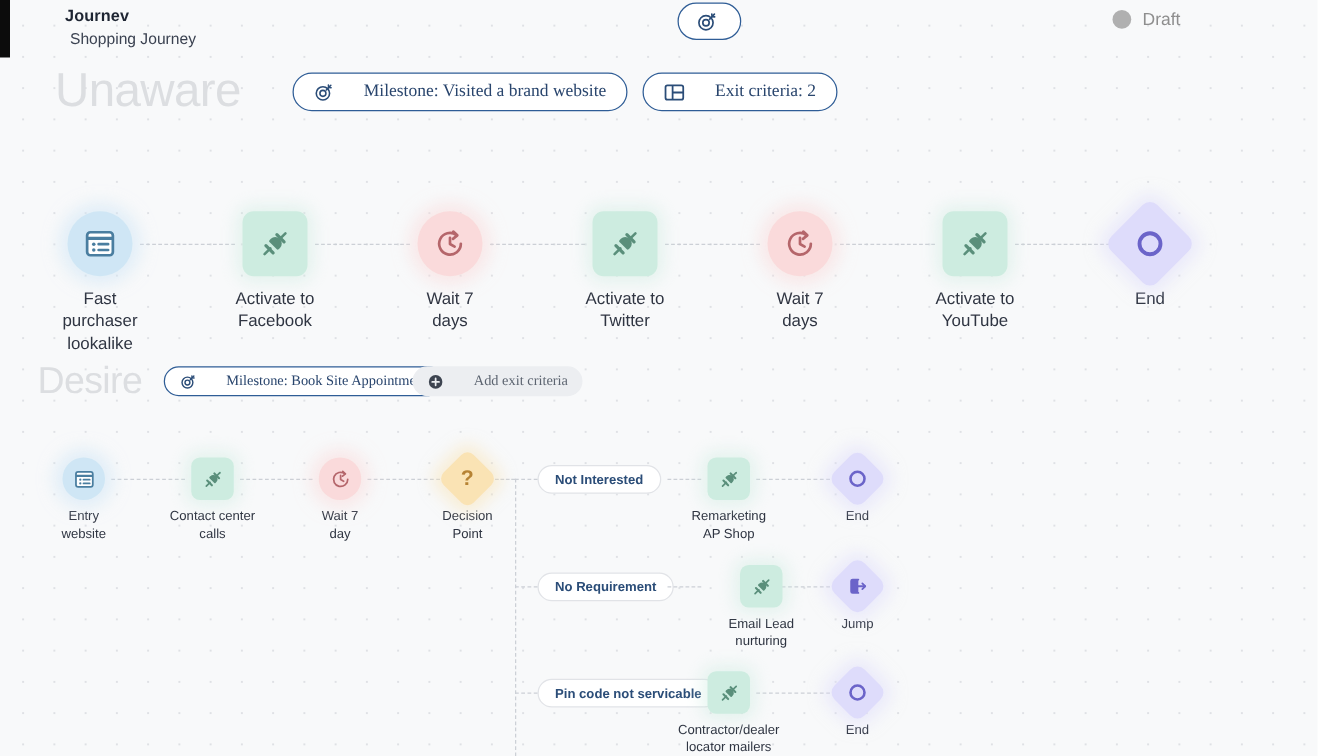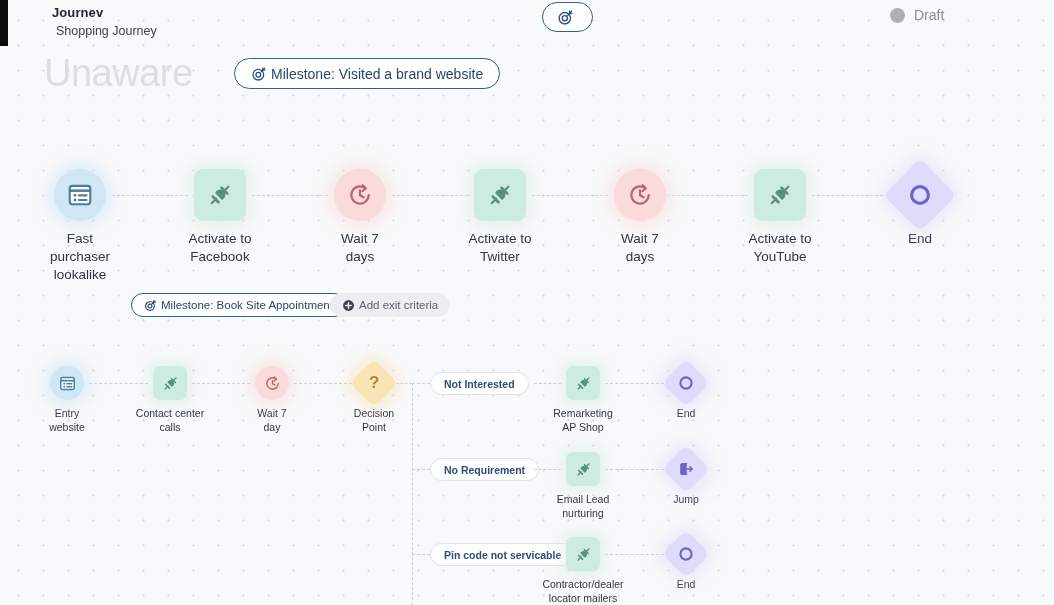--- a/index.html
+++ b/index.html
@@ -67,23 +67,24 @@
     font-size: 38px;
     color: #dcdee1;
     letter-spacing: -.5px;
     font-family: "Liberation Sans", sans-serif;
   }
   #stage-unaware { left: 44px; top: 52px; }
   #stage-desire  { left: 30px; top: 288px; font-size: 30px; }
 
   .pill {
     position: absolute;
-    display: flex; align-items: center; gap: 4px;
+    display: flex; align-items: center; gap: 24px;
     border-radius: 16px;
     white-space: nowrap;
+    font-family: Liberation Serif, serif;
   }
   .pill-outline {
     border: 1.3px solid #2f5d96;
     background: #fff;
     color: #29456d;
   }
   .pill-ghost {
     background: #eceef1;
     color: #5c6470;
     border: 1px solid #eceef1;
@@ -212,21 +213,32 @@
       <svg class="svg-ico" width="16" height="16" viewBox="0 0 24 24" fill="none" stroke="#2b4d78" stroke-width="1.9">
         <circle cx="11" cy="13" r="8"></circle>
         <circle cx="11" cy="13" r="3.6"></circle>
         <path d="M15.2 8.8 L20.5 3.3" stroke-linecap="round"></path>
         <path d="M17.6 3.1 L17.9 6 L20.8 6.3" stroke-linecap="round" stroke-linejoin="round"></path>
       </svg>
     </span>
     <span>Milestone: Visited a brand website</span>
   </div>
 
-
+  <div class="pill pill-outline" id="pill-exit-1">
+    <span>
+      <svg class="svg-ico" width="17" height="16" viewBox="0 0 24 22" fill="none" stroke="#2b4d78" stroke-width="2">
+        <rect x="2" y="3" width="20" height="16" rx="2.2"></rect>
+        <path d="M10 3 L10 19"></path>
+        <path d="M10 11 L22 11"></path>
+      </svg>
+    </span>
+    <span>Exit criteria: 2</span>
+  </div>
+
+  <div class="stage-label" id="stage-desire">Desire</div>
 
   <div class="pill pill-outline" id="pill-milestone-2">
     <span>
       <svg class="svg-ico" width="13" height="13" viewBox="0 0 24 24" fill="none" stroke="#2b4d78" stroke-width="2.1">
         <circle cx="11" cy="13" r="8"></circle>
         <circle cx="11" cy="13" r="3.6"></circle>
         <path d="M15.2 8.8 L20.5 3.3" stroke-linecap="round"></path>
         <path d="M17.6 3.1 L17.9 6 L20.8 6.3" stroke-linecap="round" stroke-linejoin="round"></path>
       </svg>
     </span>
@@ -434,21 +446,21 @@
       <div class="node small" style="left: 626px; top: 366px; width: 120px;">
         <div class="node-shape shape-diamond-purple">
           <span>
             <svg class="svg-ico" width="16" height="16" viewBox="0 0 24 24" fill="none">
                <circle cx="12" cy="12" r="8.4" stroke="#6b64c9" stroke-width="3.1"></circle>
              </svg>
           </span>
         </div>
         <div class="node-label">End</div>
       </div>
-      <div class="node small" style="left: 523px; top: 452px; width: 120px; align-items: center;">
+      <div class="node small" style="left: 549px; top: 452px; width: 120px; align-items: center;">
         <div class="node-shape shape-square-green">
           <span>
             <svg class="svg-ico" width="17" height="17" viewBox="0 0 24 24" fill="none" stroke="#5a8f7b" stroke-width="1.9" stroke-linecap="round" stroke-linejoin="round">
                <path d="M8.6 15.4 L4.3 19.7"></path>
                <path d="M15.4 8.6 L19.7 4.3"></path>
                <path d="M9.6 9.0 a3.6 3.6 0 0 1 5.1 0 l0.3 0.3 a3.6 3.6 0 0 1 0 5.1 l-1.0 1.0 -5.4 -5.4 z" fill="#5a8f7b" stroke="#5a8f7b"></path>
                <path d="M13.4 5.3 L18.7 10.6" stroke-width="2.4"></path>
                <path d="M5.3 13.4 L10.6 18.7" stroke-width="2.4"></path>
              </svg>
           </span>

